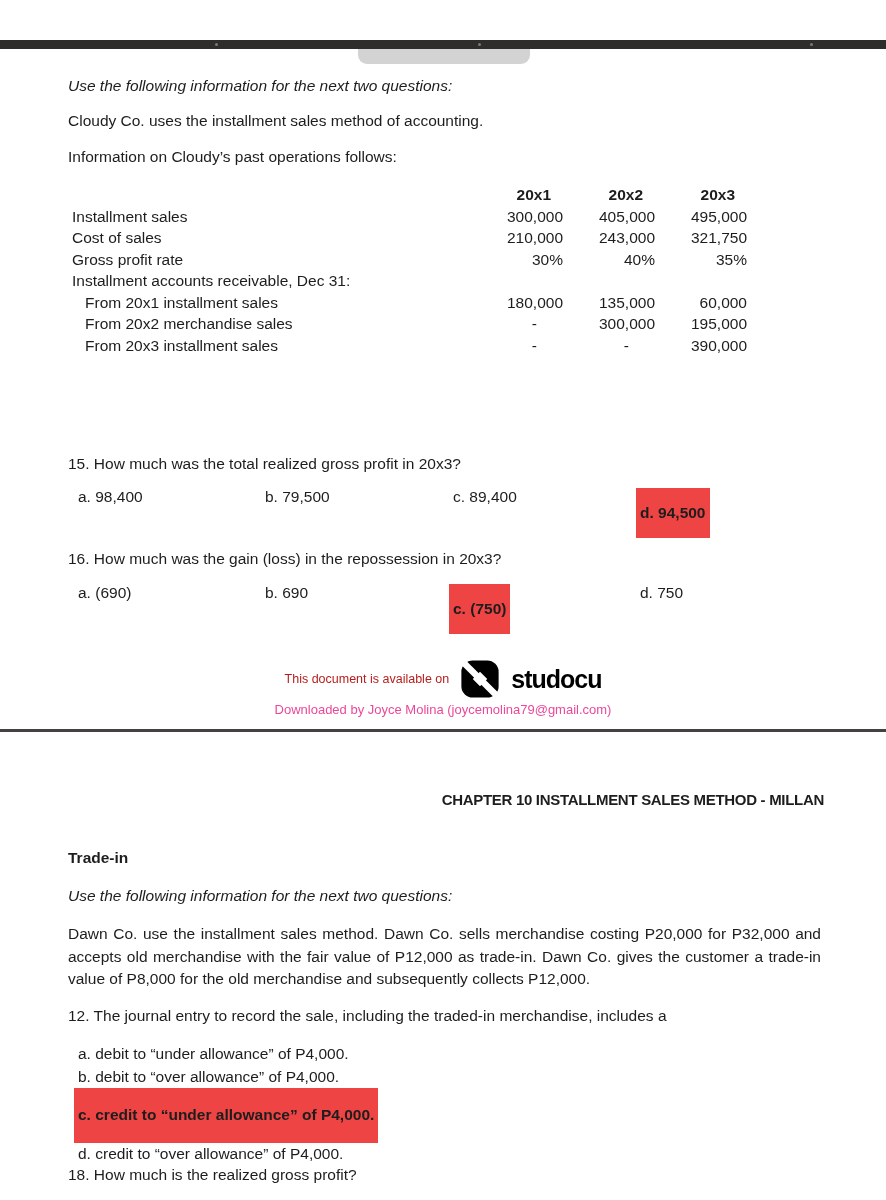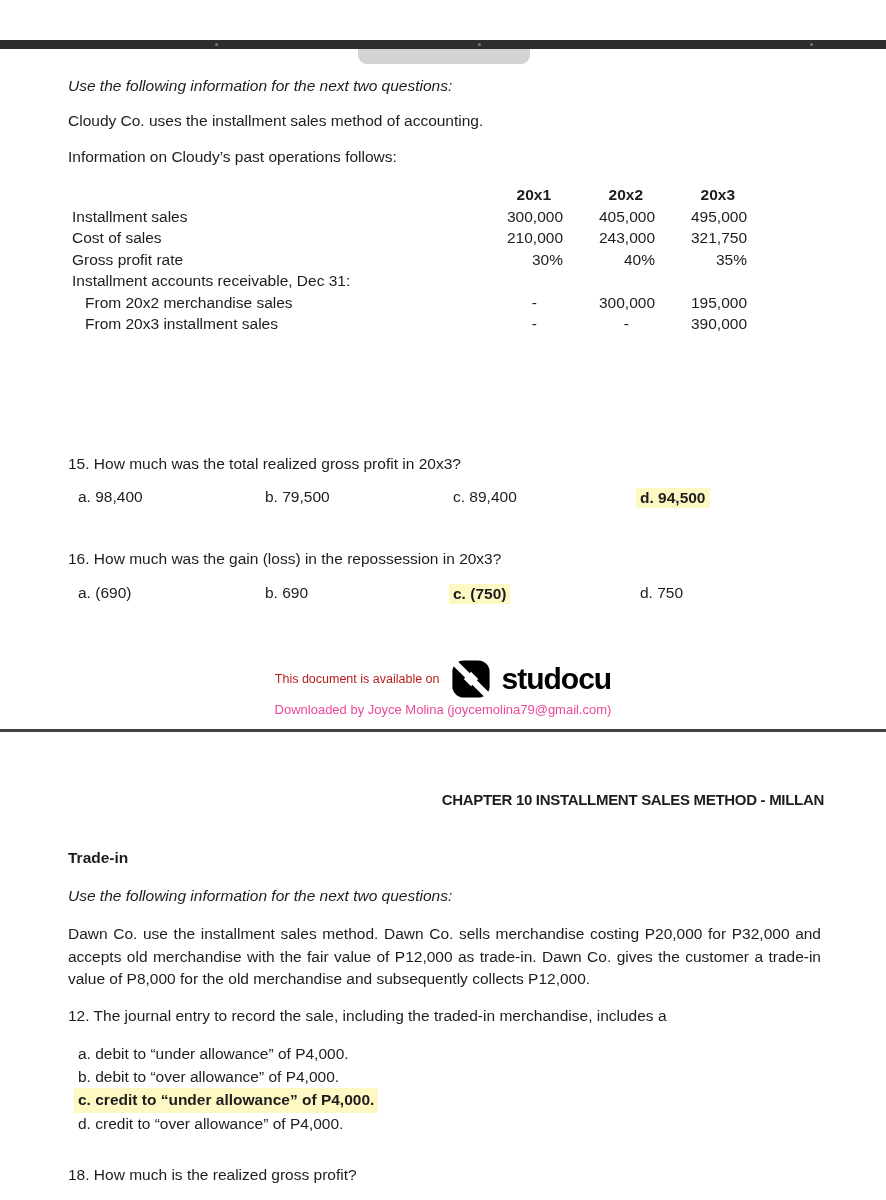--- a/index.html
+++ b/index.html
@@ -24,31 +24,31 @@
   .trow .lbl { width:399px; }
   .trow.ind .lbl { padding-left:13px; box-sizing:border-box; }
   .trow .cell { width:92px; text-align:right; }
   .trow.head .cell { font-weight:bold; padding-right:12px; box-sizing:border-box; }
   .cell.dash { padding-right:26px; box-sizing:border-box; }
 
   
   .optrow { position:absolute; left:0; right:0; height:22px; font-size:15.5px; }
   .opt { position:absolute; top:0; white-space:nowrap; }
   .o1 { left:78px; } .o2 { left:265px; } .o3 { left:453px; } .o4 { left:640px; }
-  .hl { background:#fef9c3; font-weight:bold; padding:1px 4px; margin-left:-4px; }
+  .hl { background:#ef4444; font-weight:bold; padding:16px 4px; margin-left:-4px; }
 
   .stack { position:absolute; left:78px; font-size:15.5px; }
   .stack p { margin:0; line-height:22.5px; white-space:nowrap; }
   .stack .hl { display:inline-block; }
 
   
   .footer-row { position:absolute; top:617px; left:0; right:0; height:44px;
                 display:flex; justify-content:center; align-items:center; gap:12px; }
   .avail { font-size:12.5px; color:#b91c1c; }
-  .brand { font-size:30px; font-weight:bold; letter-spacing:-1px; color:#000; line-height:1; }
+  .brand { font-size:25px; font-weight:bold; letter-spacing:-1px; color:#000; line-height:1; }
   .logo { width:38px; height:38px; display:block; }
   .downloaded { position:absolute; top:662px; left:0; right:0; text-align:center;
                 font-size:13px; color:#ec4899; }
 
   .divider { position:absolute; top:689px; left:0; right:0; height:3px; background:#45413e; }
   .chapter { position:absolute; top:751px; right:62px; margin:0; font-size:15px;
              font-weight:bold; letter-spacing:-0.3px; white-space:nowrap; }
   .bottombar { position:absolute; bottom:0; left:0; right:0; height:5px; background:#0d0d0d; }
 </style>
 </head>
@@ -90,20 +90,26 @@
       <span class="lbl">Gross profit rate</span>
       <span class="cell">30%</span>
       <span class="cell">40%</span>
       <span class="cell">35%</span>
     </div>
     <div class="trow">
       <span class="lbl">Installment accounts receivable, Dec 31:</span>
       <span class="cell"></span>
       <span class="cell"></span>
       <span class="cell"></span>
+    </div>
+    <div class="trow ind">
+      <span class="lbl">From 20x1 installment sales</span>
+      <span class="cell">180,000</span>
+      <span class="cell">135,000</span>
+      <span class="cell">60,000</span>
     </div>
     <div class="trow ind">
       <span class="lbl">From 20x2 merchandise sales</span>
       <span class="cell dash">-</span>
       <span class="cell">300,000</span>
       <span class="cell">195,000</span>
     </div>
     <div class="trow ind">
       <span class="lbl">From 20x3 installment sales</span>
       <span class="cell dash">-</span>

